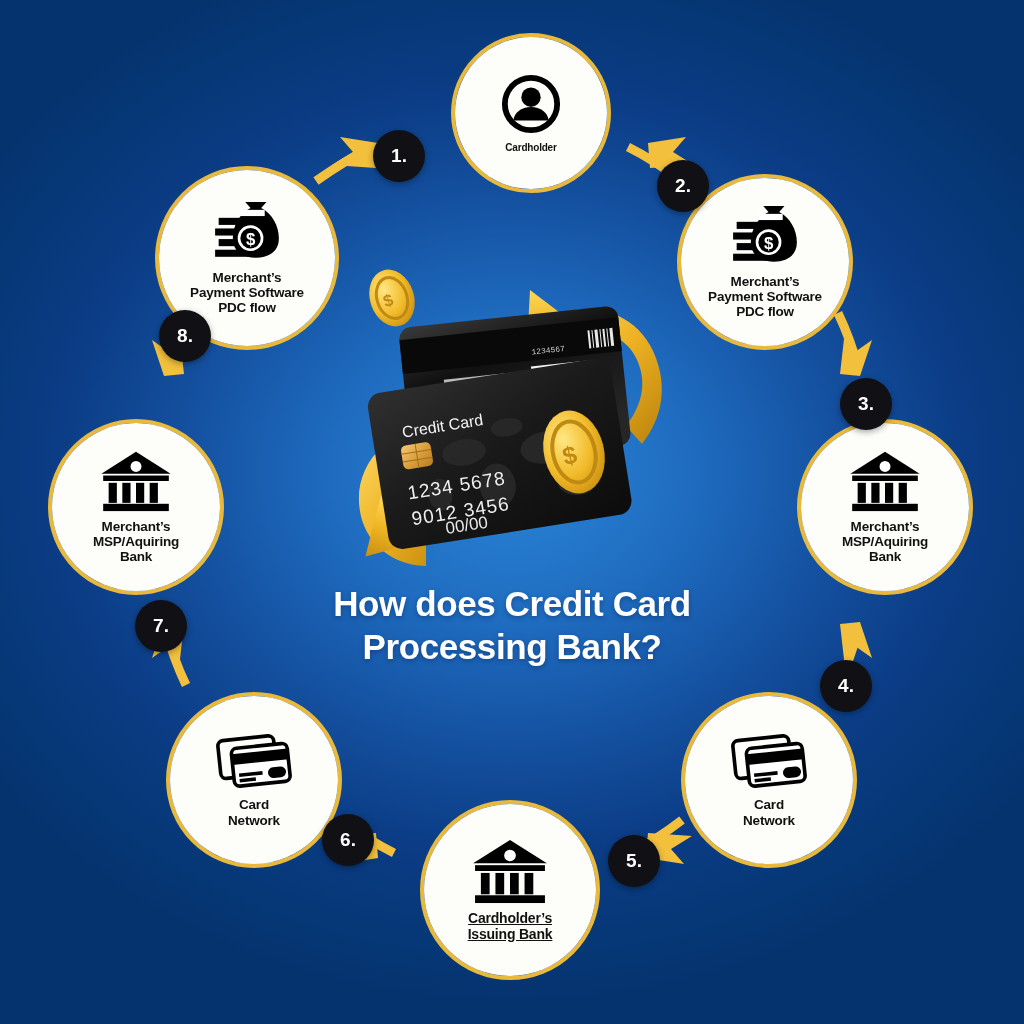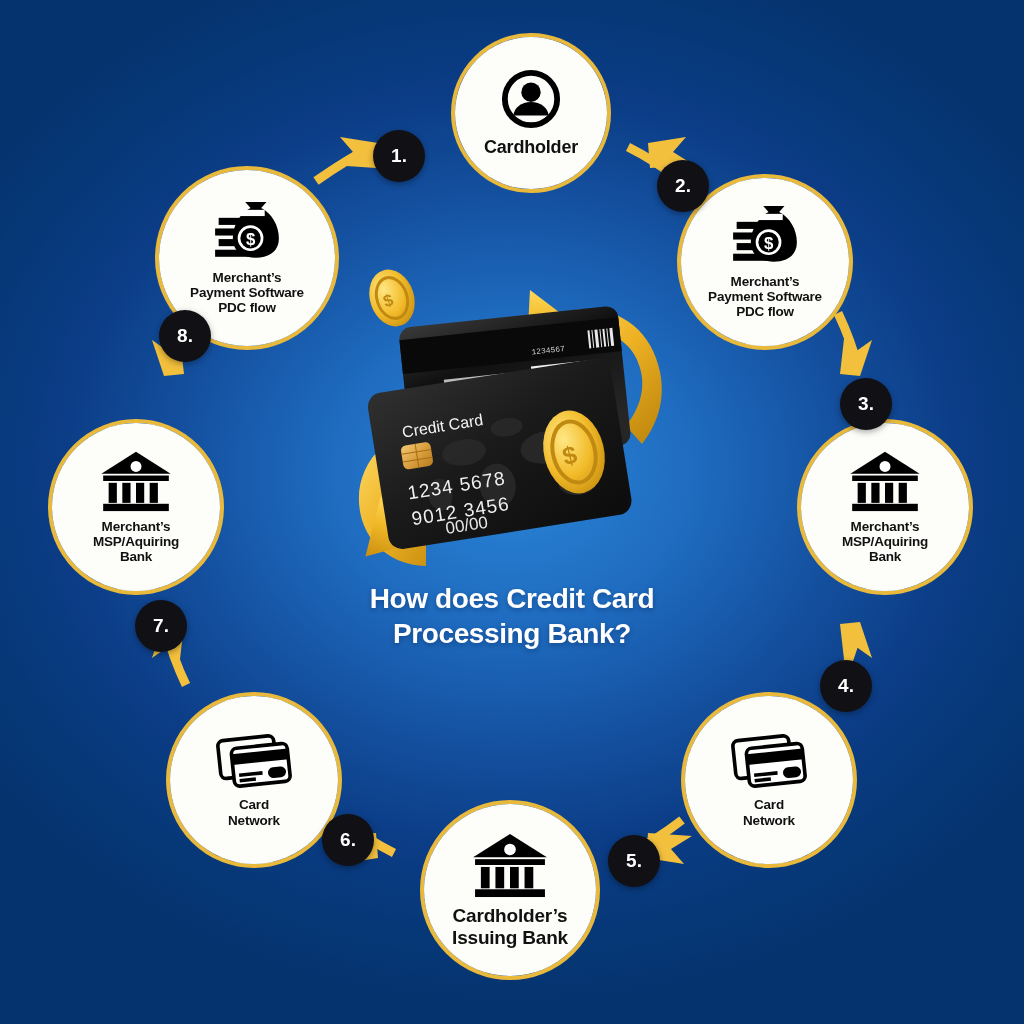--- a/index.html
+++ b/index.html
@@ -43,21 +43,21 @@
     display:flex;align-items:center;justify-content:center;
     font-weight:bold;
     box-shadow:0 2px 6px rgba(0,0,0,.35);
     z-index:6;
   }
 
   
   #title{
     position:absolute;left:0;width:1024px;top:582px;
     text-align:center;color:#ffffff;
-    font-size:28px;font-weight:bold;line-height:1.24;
+    font-size:35px;font-weight:bold;line-height:1.24;
     letter-spacing:-0.4px;
     text-shadow:0 2px 5px rgba(0,20,60,.35);
     z-index:5;
   }
   #title .l2{display:block;}
 
   
   #art{position:absolute;left:330px;top:276px;width:360px;height:310px;z-index:4;}
 
   svg{display:block;overflow:visible;}
@@ -201,21 +201,21 @@
 
   <div class="ring" style="left:451px;top:33px;width:160px;height:160px;"></div>
   <div class="node" style="left:455px;top:37px;width:152px;height:152px;">
     <span class="icon">
       <svg width="62" height="62" viewBox="0 0 64 64">
         <circle cx="32" cy="32" r="27" fill="none" stroke="#000" stroke-width="6"></circle>
         <circle cx="32" cy="25" r="10" fill="#000"></circle>
         <path d="M14 49 a18 14 0 0 1 36 0 z" fill="#000"></path>
       </svg>
     </span>
-    <span class="label" style="font-size:18px;">Cardholder</span>
+    <span class="label" style="font-size:10px;">Cardholder</span>
   </div>
   <div class="badge" style="left:373px;top:130px;width:52px;height:52px;font-size:19px;">1.</div>
 
   <div class="ring" style="left:677px;top:174px;width:176px;height:176px;"></div>
   <div class="node" style="left:681px;top:178px;width:168px;height:168px;">
     <span class="icon">
       <svg width="72" height="62" viewBox="0 0 80 70">
         <path d="M44 8 l-6 -7 h24 l-6 7 c12 6 20 20 20 34 c0 14 -10 22 -26 22 c-16 0 -26 -8 -26 -22 c0 -14 8 -28 20 -34 z" fill="#000"></path>
         <rect x="32" y="10" width="28" height="7" fill="#fff"></rect>
         <rect x="8" y="19" width="34" height="8" fill="#000"></rect>
@@ -279,21 +279,21 @@
         <polygon points="38,2 76,26 0,26" fill="#000"></polygon>
         <circle cx="38" cy="18" r="6" fill="#fff"></circle>
         <rect x="2" y="28" width="72" height="6" fill="#000"></rect>
         <rect x="8" y="36" width="9" height="22" fill="#000"></rect>
         <rect x="23" y="36" width="9" height="22" fill="#000"></rect>
         <rect x="38" y="36" width="9" height="22" fill="#000"></rect>
         <rect x="53" y="36" width="9" height="22" fill="#000"></rect>
         <rect x="2" y="59" width="72" height="8" fill="#000"></rect>
       </svg>
     </span>
-    <span class="label" style="font-size:19px;">Cardholder’s
+    <span class="label" style="font-size:14px;text-decoration:underline;">Cardholder’s
 Issuing Bank</span>
   </div>
   <div class="badge" style="left:608px;top:835px;width:52px;height:52px;font-size:19px;">5.</div>
 
   <div class="ring" style="left:166px;top:692px;width:176px;height:176px;"></div>
   <div class="node" style="left:170px;top:696px;width:168px;height:168px;">
     <span class="icon">
       <svg width="76" height="58" viewBox="0 0 84 64">
         <g transform="rotate(-6 42 32)">
           <rect x="4" y="6" width="62" height="42" rx="6" fill="none" stroke="#000" stroke-width="4"></rect>

